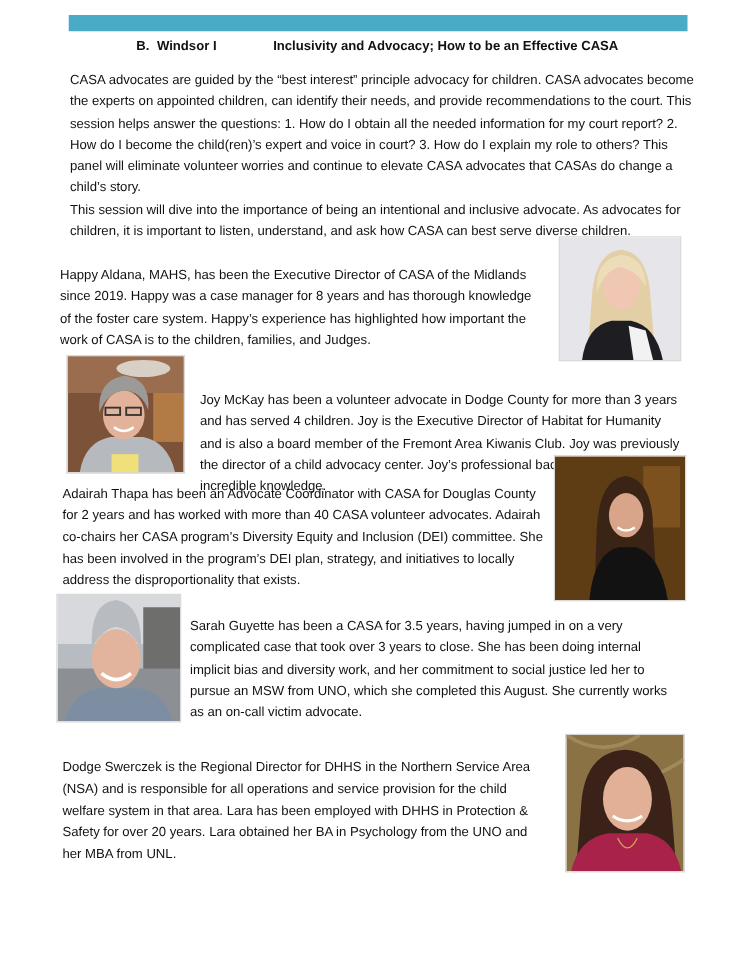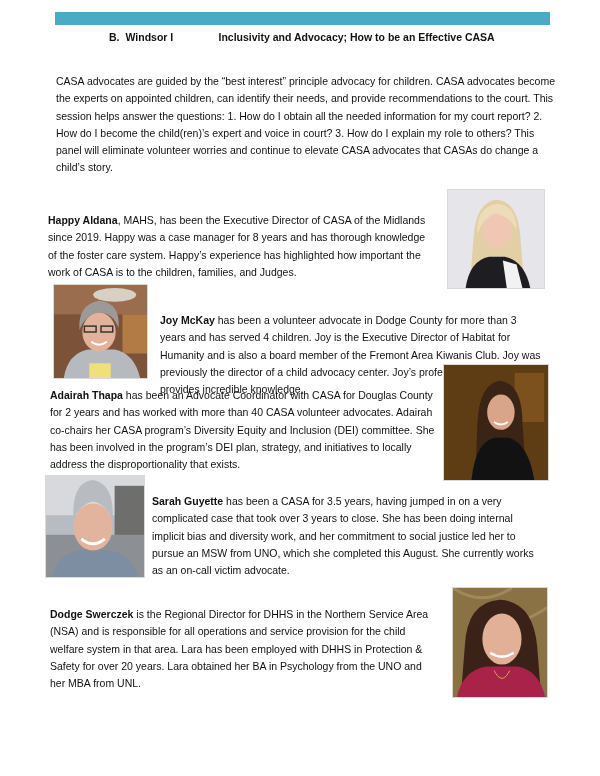--- a/index.html
+++ b/index.html
@@ -2,37 +2,38 @@
 <html><head>
   <meta charset="utf-8">
   <style>
     * { margin: 0; padding: 0; box-sizing: border-box; }
     html, body { width: 600px; height: 776px; background: #ffffff; overflow: hidden; }
     body { position: relative; font-family: "Liberation Sans", sans-serif; color: #111; }
     .bar { position: absolute; left: 55px; top: 12px; width: 495px; height: 13px; background: #4aabc6; }
     .session { position: absolute; top: 31px; left: 63px; font-size: 10.5px; font-weight: bold; white-space: nowrap; margin-left: 46px; }
     .session .room { display: inline-block; width: 93px; }
     .session .letter { margin-right: 6px; }
-    .intro { position: absolute; left: 56px; top: 73px; width: 500px; font-size: 10.5px; line-height: 17.3px; }
+    .intro { position: absolute; left: 56px; top: 56px; width: 500px; font-size: 10.5px; line-height: 17.3px; }
     .bio { position: absolute; font-size: 10.5px; line-height: 17.3px; }
-    .bio b { font-weight: bold; }
+    .bio b { font-weight: normal; }
     .photo { position: absolute; overflow: hidden; border: 1px solid #d9d9d9; }
     .photo svg { display: block; width: 100%; height: 100%; }
   </style>
 </head>
 <body>
 
 <div class="bar"></div>
 
 <div class="session">
   <span class="letter">B.</span><span class="room">Windsor I</span><span>Inclusivity and Advocacy; How to be an Effective CASA</span>
 </div>
 
 <div class="intro">
   <p>CASA advocates are guided by the “best interest” principle advocacy for children. CASA advocates become the experts on appointed children, can identify their needs, and provide recommendations to the court.  This session helps answer the questions: 1. How do I obtain all the needed information for my court report? 2. How do I become the child(ren)’s expert and voice in court? 3. How do I explain my role to others?  This panel will eliminate volunteer worries and continue to elevate CASA advocates that CASAs do change a child’s story.</p>
+  <p>This session will dive into the importance of being an intentional and inclusive advocate. As advocates for children, it is important to listen, understand, and ask how CASA can best serve diverse children.</p>
 </div>
 
 <div class="bio" style="left:48px; top:212px; width:385px;">
   <b>Happy Aldana</b><span>, MAHS, has been the Executive Director of CASA of the Midlands since 2019. Happy was a case manager for 8 years and has thorough knowledge of the foster care system. Happy’s experience has highlighted how important the work of CASA is to the children, families, and Judges.</span>
 </div>
 <div class="photo" style="left:447px; top:189px; width:98px; height:100px;">
   <svg viewBox="0 0 98 100" preserveAspectRatio="none">
     <rect width="98" height="100" fill="#e6e5e9"></rect>
     <path d="M22 100 L26 50 Q28 12 50 10 Q72 12 74 50 L78 100 Z" fill="#e2cfa6"></path>
     <ellipse cx="50" cy="40" rx="15" ry="19" fill="#efc7b3"></ellipse>

